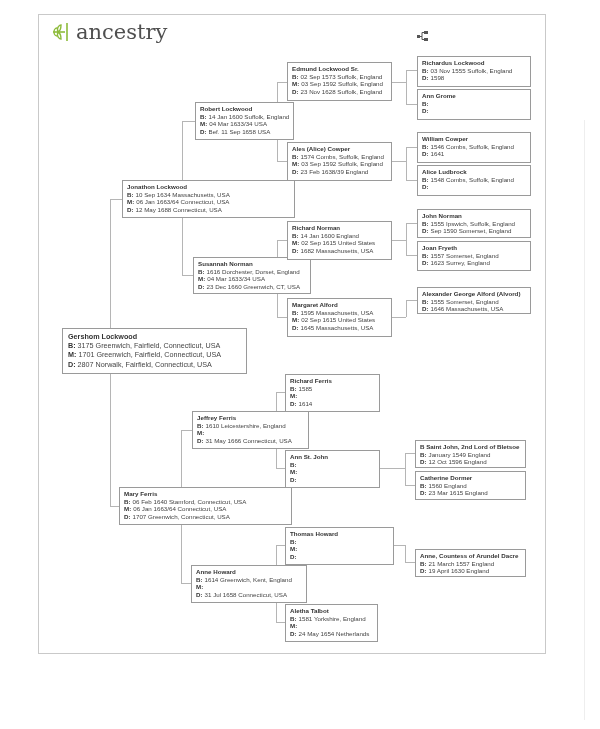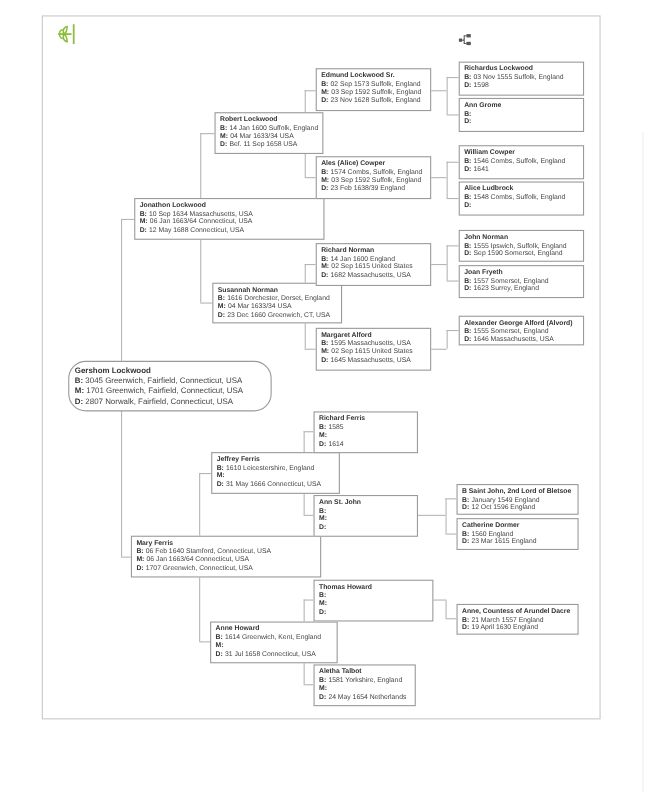--- a/index.html
+++ b/index.html
@@ -8,21 +8,21 @@
   .frame { position:absolute; left:38px; top:14px; width:508px; height:640px;
            border:1px solid #c9c9c9; box-sizing:border-box; }
   .logo { position:absolute; left:51px; top:20px; display:flex; align-items:center; }
   .logo svg { width:22px; height:22px; margin-right:3px; }
   .logo-text { font-family:"DejaVu Serif", serif; font-size:21px; color:#4f4f4f; letter-spacing:0px; }
   .family { position:absolute; left:417px; top:30px; display:flex; align-items:center; }
   .family svg { width:12px; height:12px; margin-right:3px; }
   .family-text { font-family:"Liberation Serif", serif; font-size:15.5px; color:#555; }
   .box { position:absolute; border:1px solid #9a9a9a; background:#fff; box-sizing:border-box;
          padding:2px 4px 2px 4px; font-size:6.2px; line-height:7.6px; color:#444; white-space:nowrap; overflow:hidden; }
-  .box.big { font-size:7.2px; line-height:9.2px; padding:3px 5px;border-radius:16px; }
+  .box.big { font-size:7.2px; line-height:9.2px; padding:3px 5px; }
   .name { font-weight:bold; color:#333; }
   .lbl { font-weight:bold; color:#333; margin-right:2px; }
   .ln { position:absolute; background:#b5b5b5; }
   .h { height:1px; }
   .v { width:1px; }
   .edge { position:absolute; left:584px; top:120px; width:1px; height:600px; background:#eeeeee; }
 </style>
 </head>
 <body>
 
@@ -31,20 +31,21 @@
 
 <div class="logo">
   <svg viewBox="0 0 22 22">
     <path d="M2 11 L14 11" stroke="#8dbb3a" stroke-width="1.6" fill="none"></path>
     <path d="M7 11 C5 6 9 4 10 4 C10 8 9 10 7 11 Z" fill="none" stroke="#8dbb3a" stroke-width="1.4"></path>
     <path d="M7 11 C5 16 9 18 10 18 C10 14 9 12 7 11 Z" fill="none" stroke="#8dbb3a" stroke-width="1.4"></path>
     <path d="M3 11 C3 8 5 7 6 7" fill="none" stroke="#8dbb3a" stroke-width="1.4"></path>
     <path d="M3 11 C3 14 5 15 6 15" fill="none" stroke="#8dbb3a" stroke-width="1.4"></path>
     <line x1="16" y1="2" x2="16" y2="20" stroke="#8dbb3a" stroke-width="1.6"></line>
   </svg>
+  <span class="logo-text">ancestry</span>
 </div>
 
 <div class="family">
   <svg viewBox="0 0 12 12">
     <rect x="0" y="5" width="3" height="3" fill="#555"></rect>
     <rect x="7" y="1" width="4" height="3" fill="#555"></rect>
     <rect x="7" y="8" width="4" height="3" fill="#555"></rect>
     <path d="M3 6.5 H5 V2.5 H7 M5 6.5 V9.5 H7" stroke="#555" fill="none" stroke-width="1"></path>
   </svg>
 </div>
@@ -107,21 +108,21 @@
 <div class="ln v" style="left:405px;top:453px;height:32px"></div>
 <div class="ln h" style="left:405px;top:453px;width:10px"></div>
 <div class="ln h" style="left:405px;top:485px;width:10px"></div>
 
 <div class="ln h" style="left:393px;top:545px;width:12px"></div>
 <div class="ln v" style="left:405px;top:545px;height:17px"></div>
 <div class="ln h" style="left:405px;top:562px;width:10px"></div>
 
 <div class="box big" style="left:62px;top:328px;width:185px;height:46px">
   <div class="name">Gershom Lockwood</div>
-  <div><span class="lbl">B:</span><span>3045 Greenwich, Fairfield, Connecticut, USA</span></div>
+  <div><span class="lbl">B:</span><span>3175 Greenwich, Fairfield, Connecticut, USA</span></div>
   <div><span class="lbl">M:</span><span>1701 Greenwich, Fairfield, Connecticut, USA</span></div>
   <div><span class="lbl">D:</span><span>2807 Norwalk, Fairfield, Connecticut, USA</span></div>
 </div>
 
 <div class="box" style="left:122px;top:180px;width:173px;height:38px">
   <div class="name">Jonathon Lockwood</div>
   <div><span class="lbl">B:</span><span>10 Sep 1634 Massachusetts, USA</span></div>
   <div><span class="lbl">M:</span><span>06 Jan 1663/64 Connecticut, USA</span></div>
   <div><span class="lbl">D:</span><span>12 May 1688 Connecticut, USA</span></div>
 </div>

